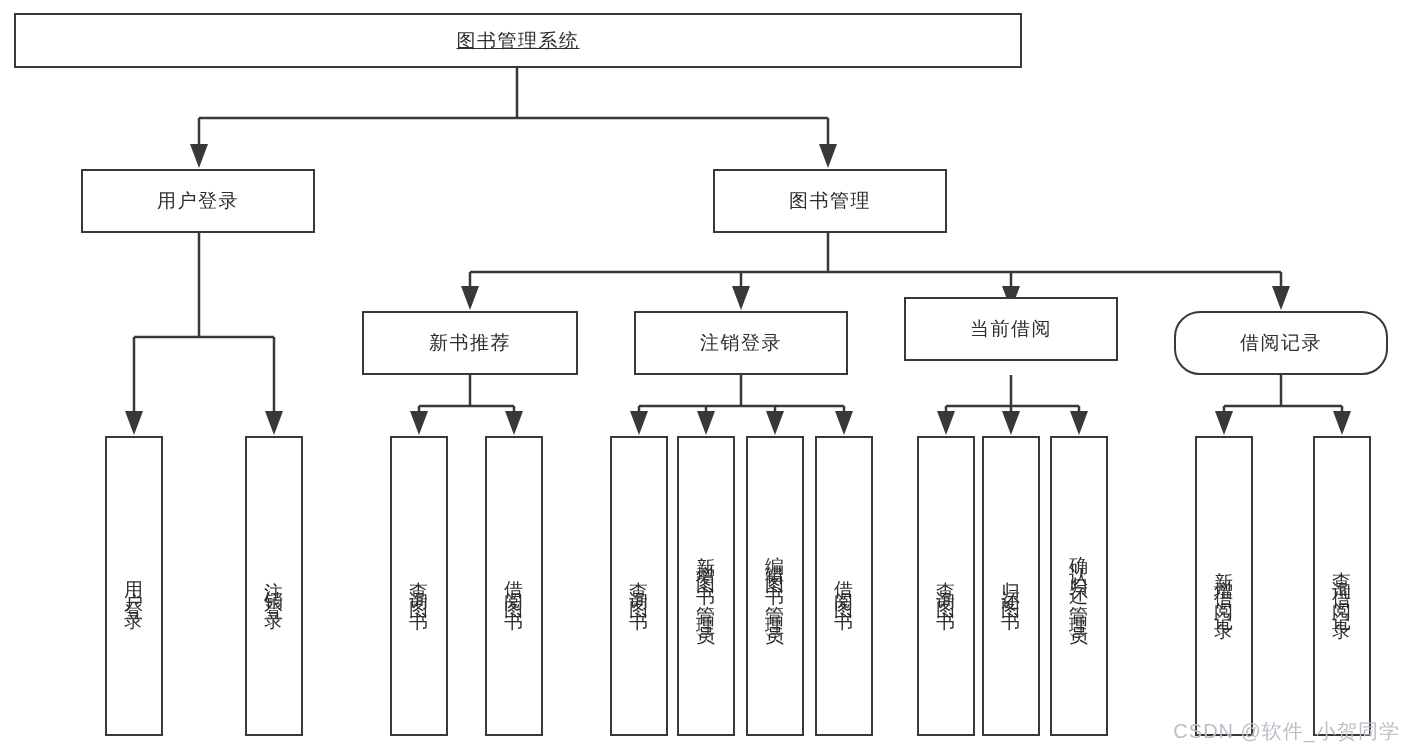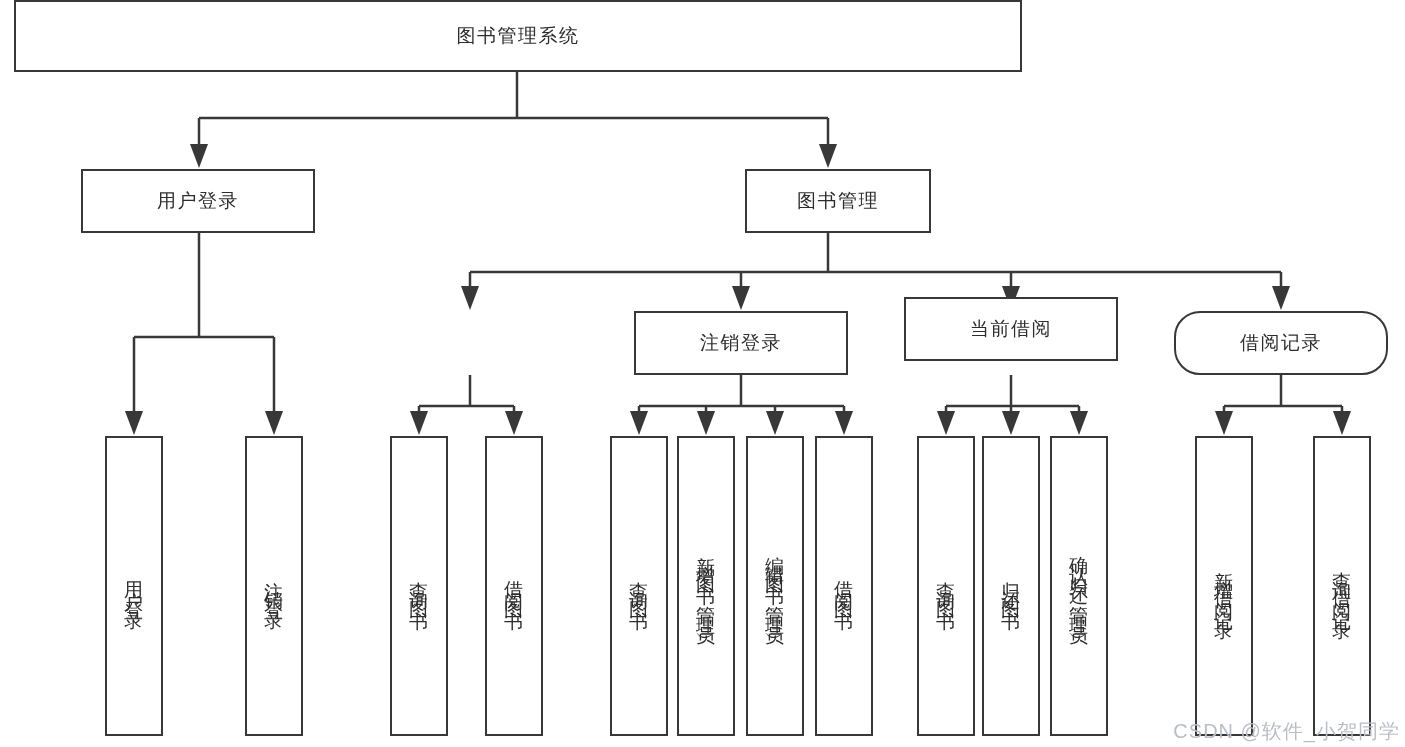--- a/index.html
+++ b/index.html
@@ -37,31 +37,34 @@
          M1281 375V406 M1224 406H1342 M1224 406V417 M1342 406V417" fill="none" stroke="#383838" stroke-width="2.5"></path>
     <path d="M190 144h18l-9 24z M819 144h18l-9 24z
          M461 286h18l-9 24z M732 286h18l-9 24z M1002 286h18l-9 24z M1272 286h18l-9 24z
          M125 411h18l-9 24z M265 411h18l-9 24z
          M410 411h18l-9 24z M505 411h18l-9 24z
          M630 411h18l-9 24z M697 411h18l-9 24z M766 411h18l-9 24z M835 411h18l-9 24z
          M937 411h18l-9 24z M1002 411h18l-9 24z M1070 411h18l-9 24z
          M1215 411h18l-9 24z M1333 411h18l-9 24z" fill="#383838" stroke="none"></path>
   </svg>
 
-  <div class="box h" style="left:14px;top:0;width:1008px;height:72px;">
+  <div class="box h" style="left:14px;top:13px;width:1008px;height:55px;text-decoration:underline;">
     <span>图书管理系统</span>
   </div>
 
   <div class="box h" style="left:81px;top:169px;width:234px;height:64px;">
     <span>用户登录</span>
   </div>
-  <div class="box h" style="left:713px;top:169px;width:186px;height:64px;margin-left:32px;">
+  <div class="box h" style="left:713px;top:169px;width:234px;height:64px;">
     <span>图书管理</span>
   </div>
 
+  <div class="box h" style="left:362px;top:311px;width:216px;height:64px;">
+    <span>新书推荐</span>
+  </div>
   <div class="box h" style="left:634px;top:311px;width:214px;height:64px;">
     <span>注销登录</span>
   </div>
   <div class="box h" style="left:904px;top:297px;width:214px;height:64px;">
     <span>当前借阅</span>
   </div>
   <div class="box h" style="left:1174px;top:311px;width:214px;height:64px;border-radius:26px;">
     <span>借阅记录</span>
   </div>
 

